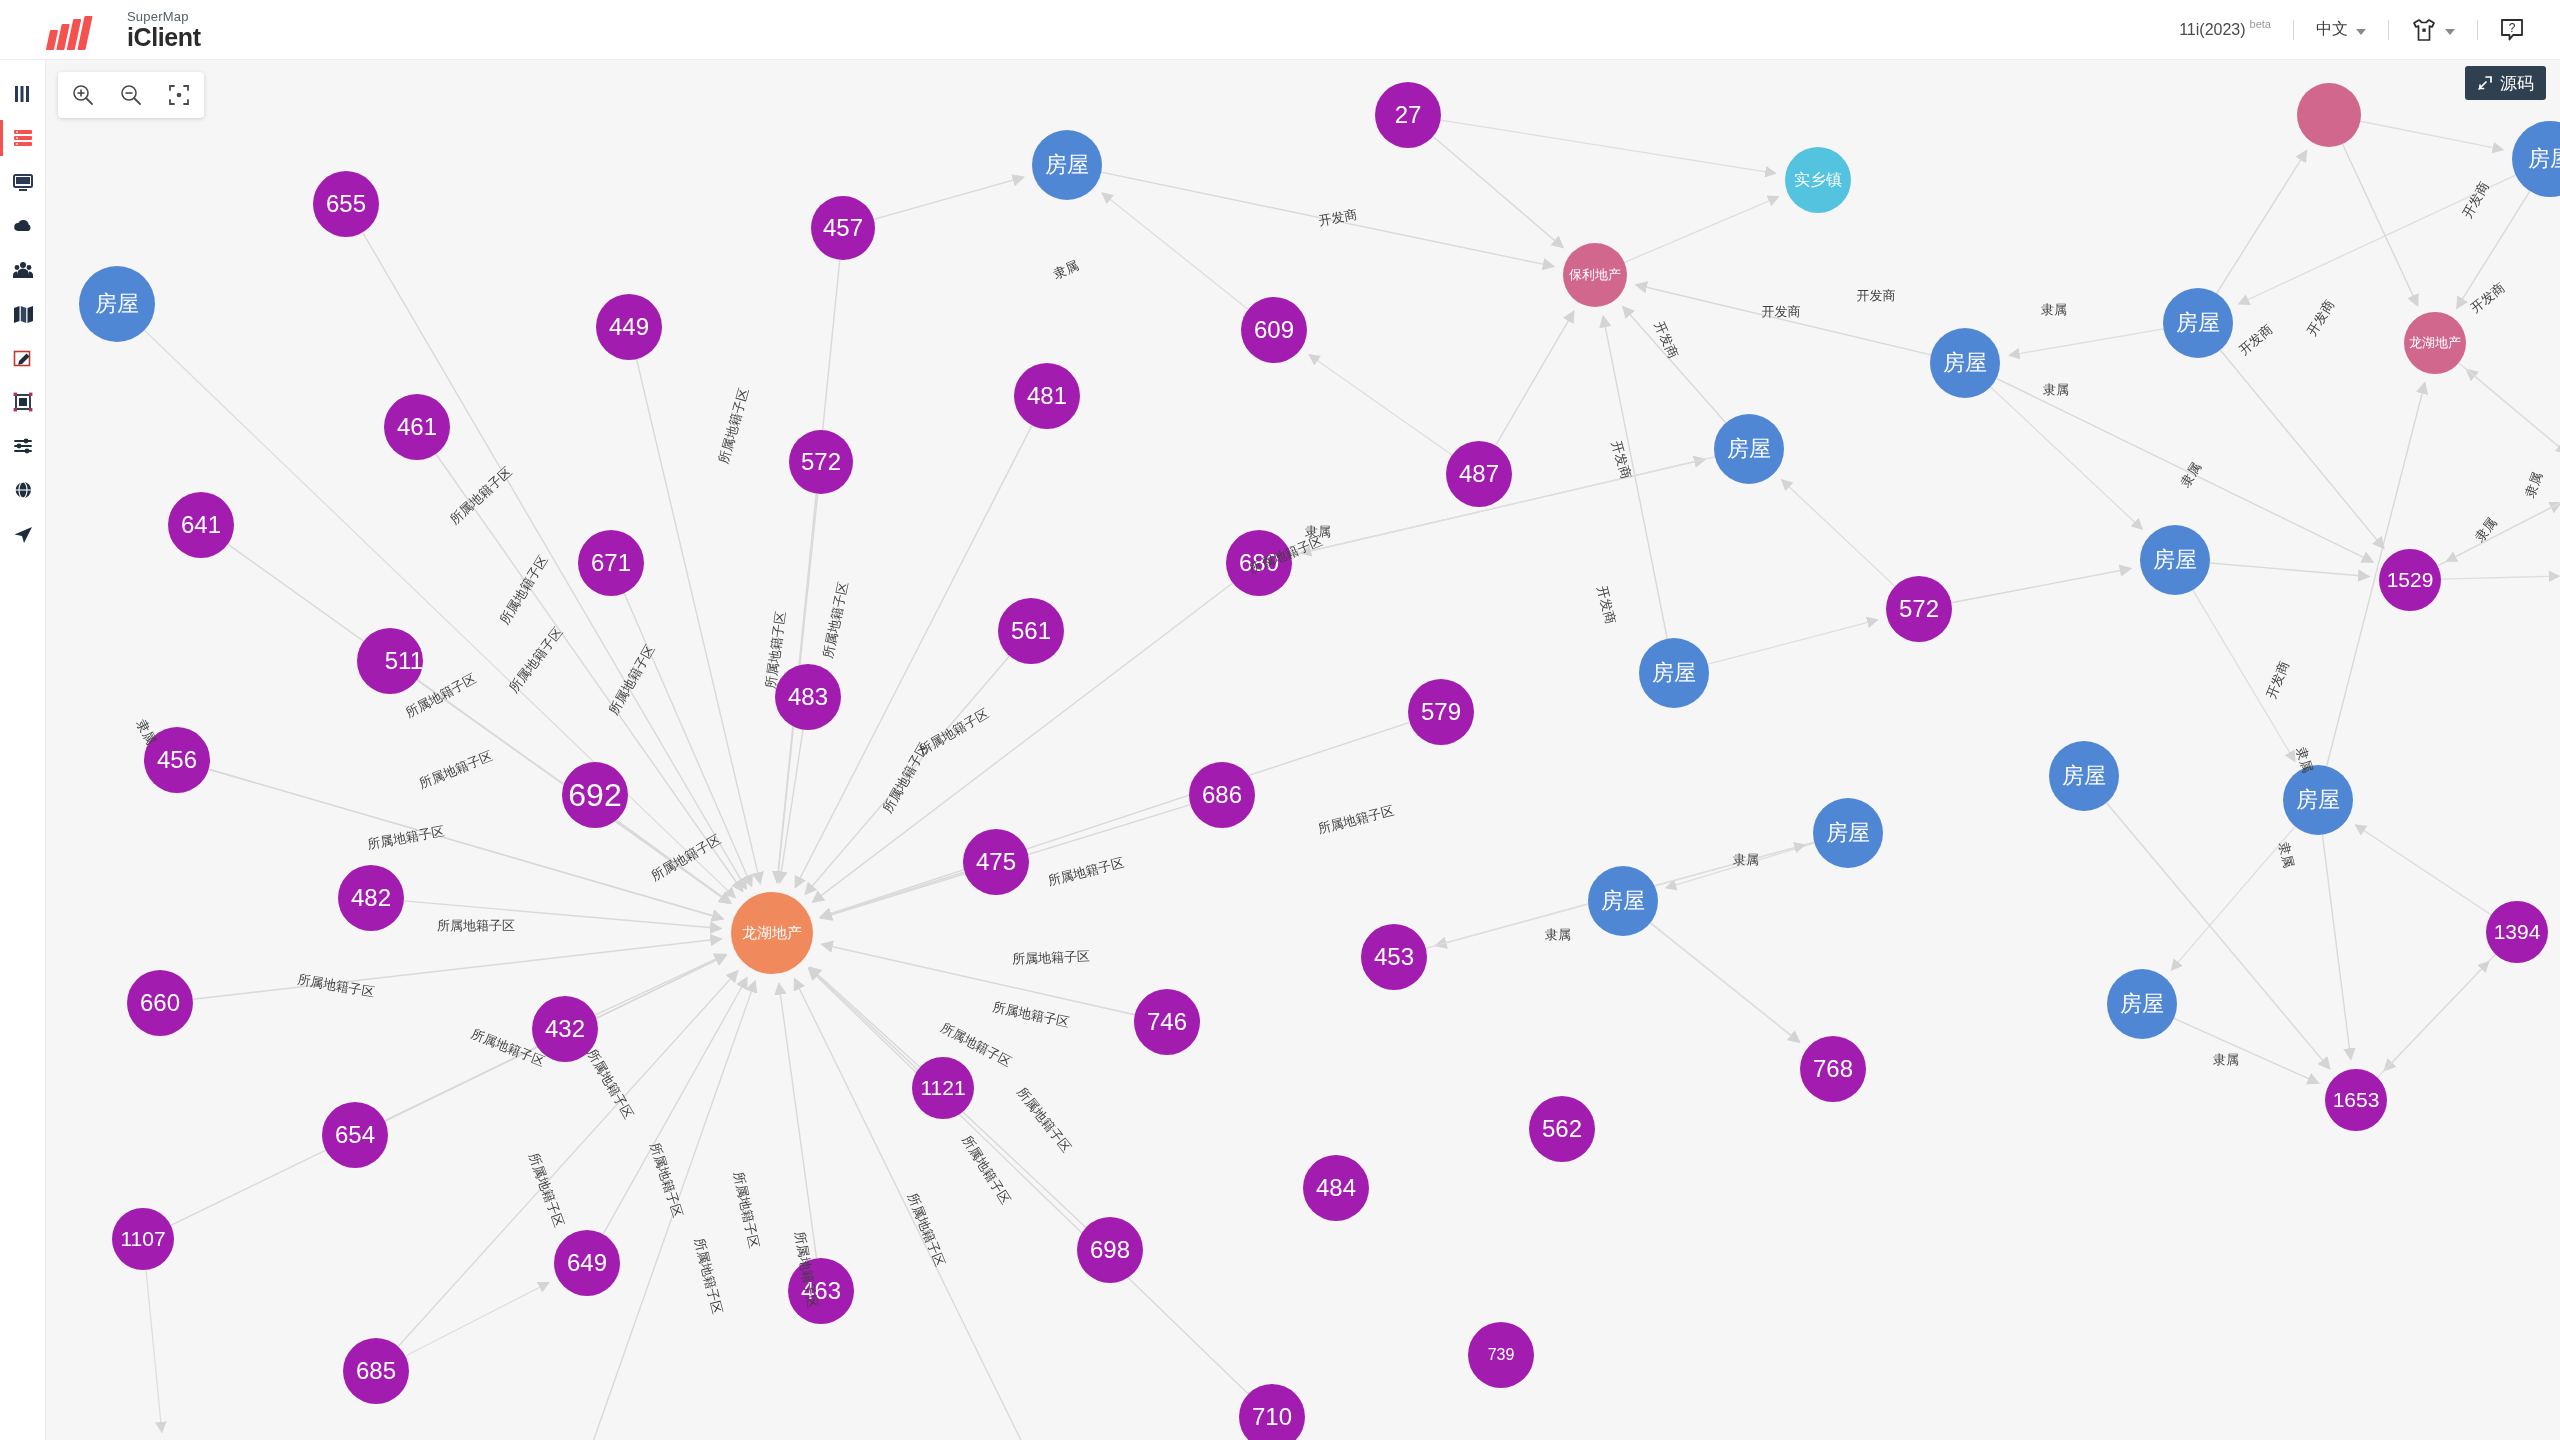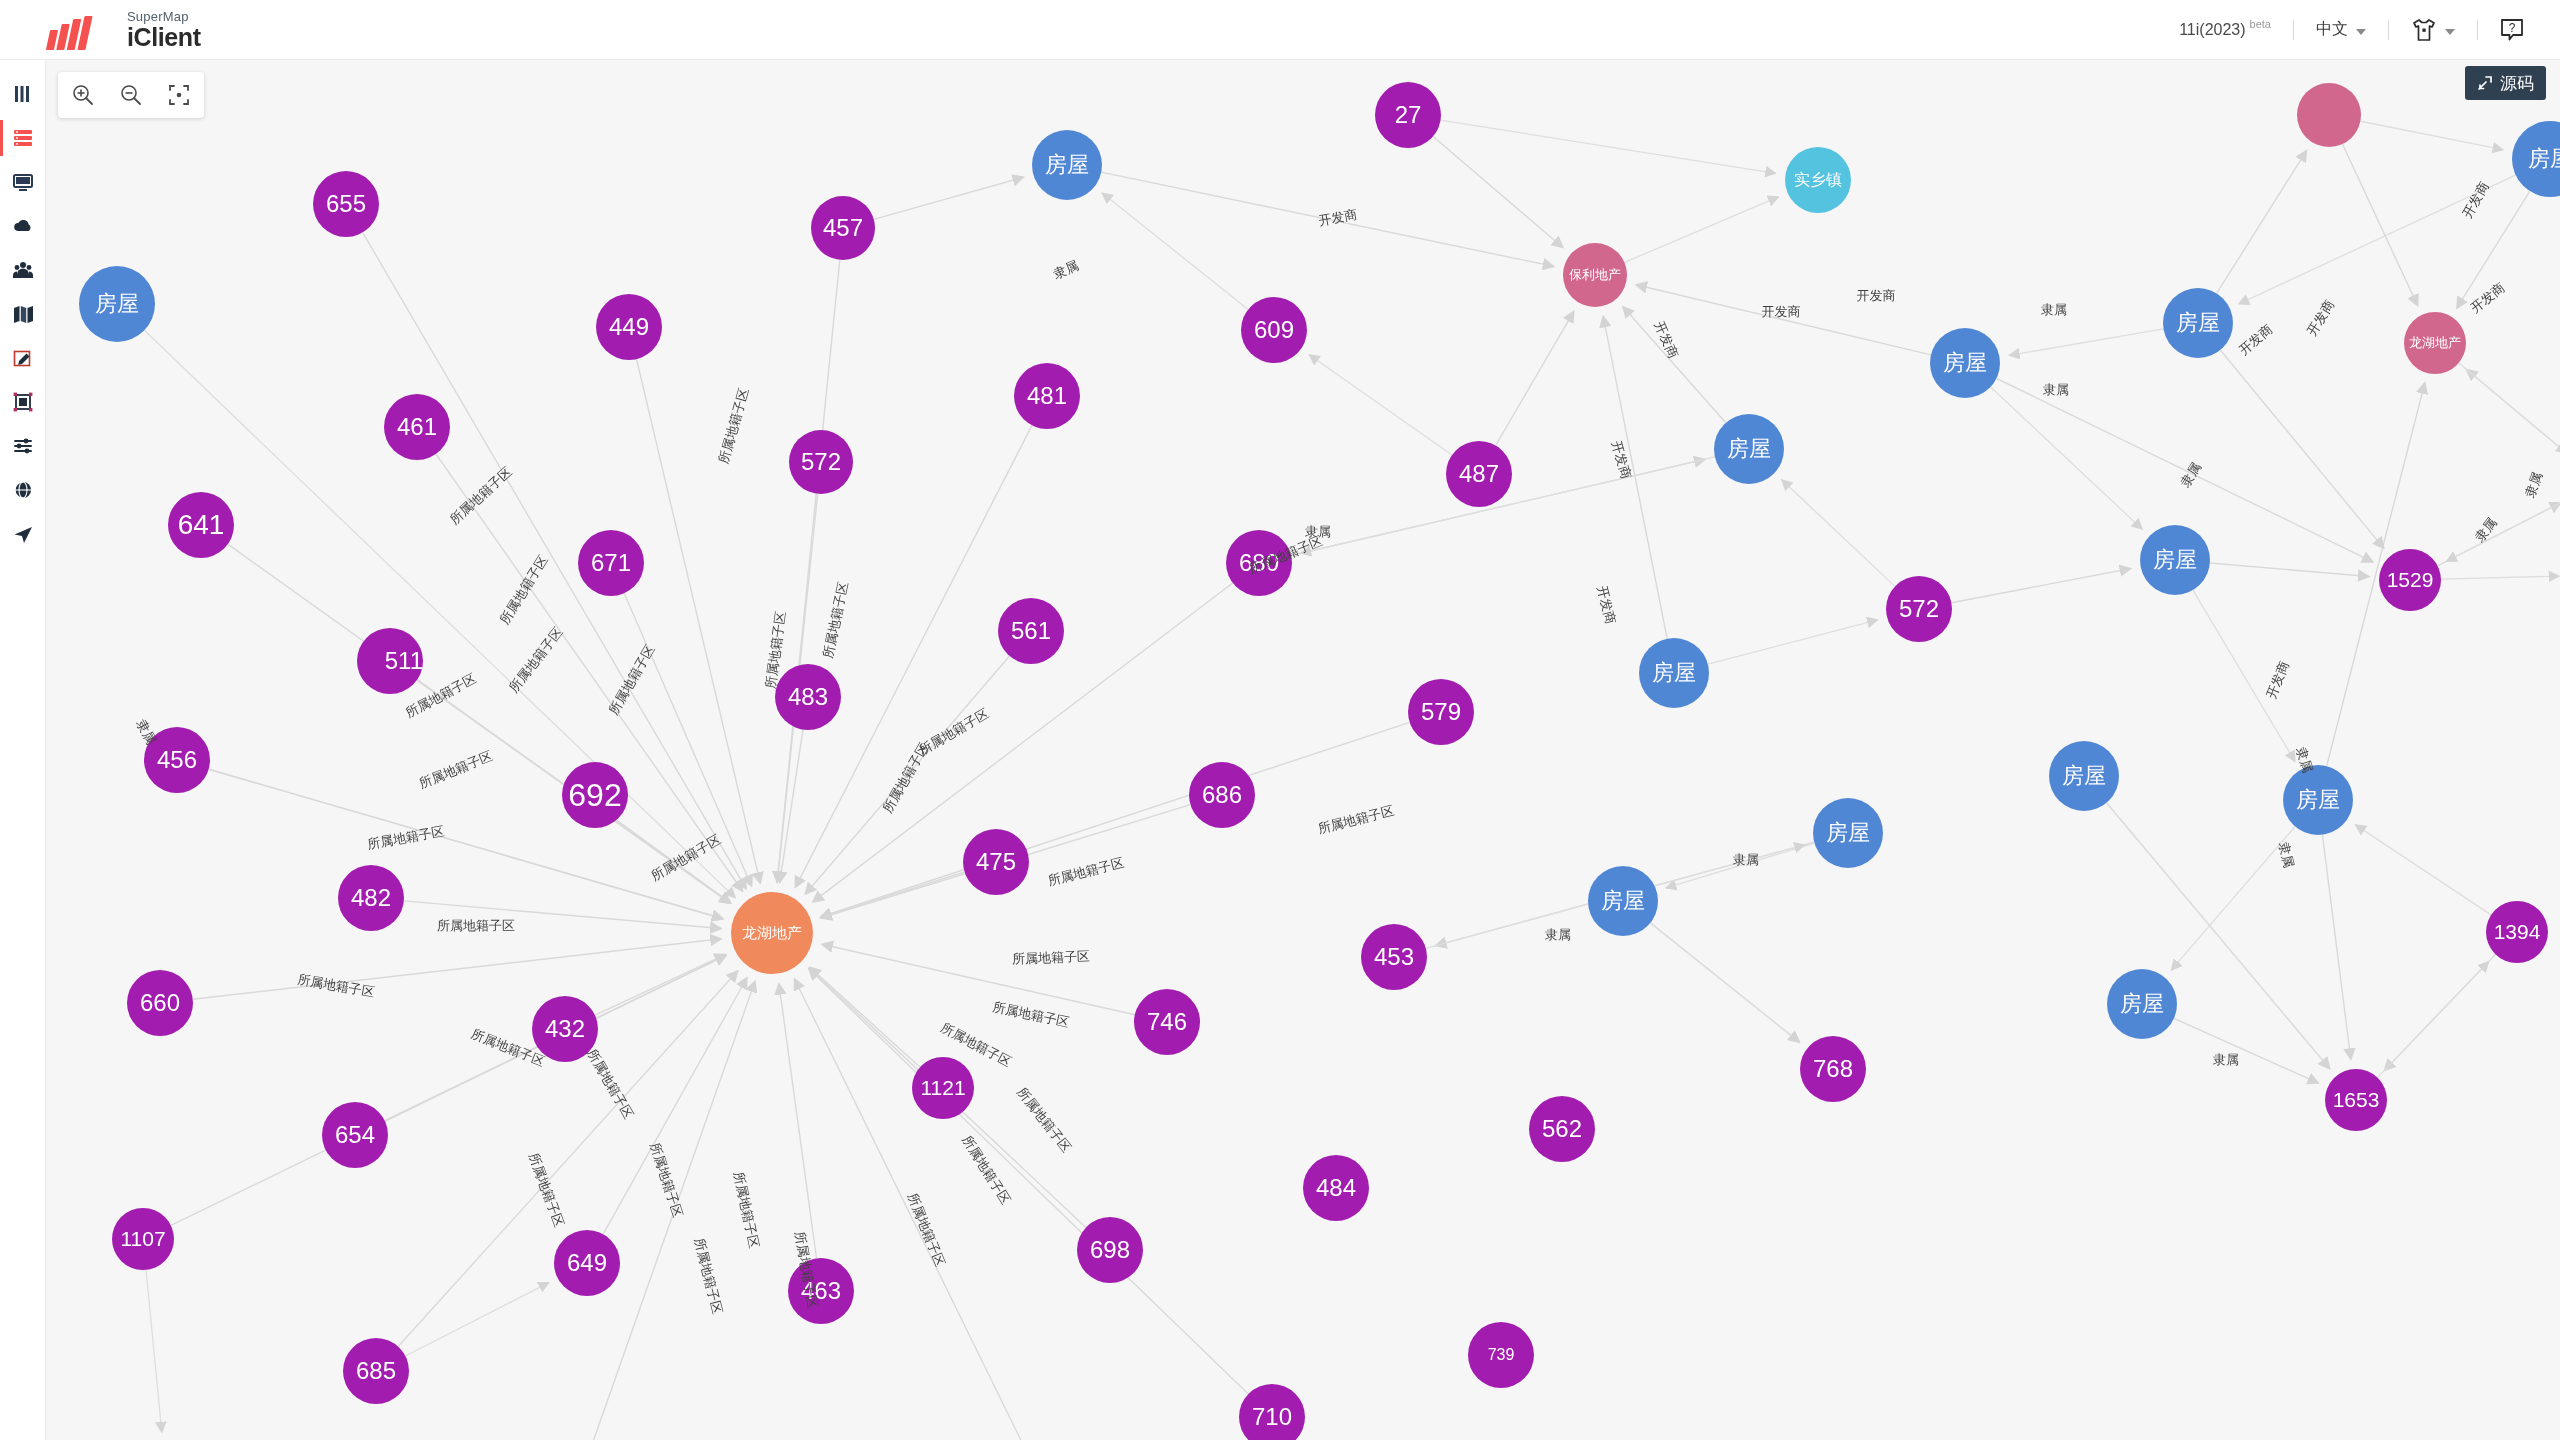--- a/index.html
+++ b/index.html
@@ -420,21 +420,21 @@
       </div>
       <div class="node orange" style="left: 743px; top: 370px; width: 64px; height: 64px; font-size: 24px;">
         <span>572</span>
       </div>
       <div class="node orange" style="left: 1329px; top: 22px; width: 66px; height: 66px; font-size: 24px;">
         <span>27</span>
       </div>
       <div class="node orange" style="left: 1400px; top: 381px; width: 66px; height: 66px; font-size: 24px;">
         <span>487</span>
       </div>
-      <div class="node orange" style="left: 122px; top: 432px; width: 66px; height: 66px; font-size: 28px;">
+      <div class="node orange" style="left: 122px; top: 432px; width: 66px; height: 66px; font-size: 24px;">
         <span>641</span>
       </div>
       <div class="node orange" style="left: 532px; top: 470px; width: 66px; height: 66px; font-size: 24px;">
         <span>671</span>
       </div>
       <div class="node orange" style="left: 1180px; top: 470px; width: 66px; height: 66px; font-size: 24px;">
         <span>680</span>
       </div>
       <div class="node orange" style="left: 311px; top: 568px; width: 66px; height: 66px; font-size: 24px; justify-content: flex-end;">
         <span>511</span>

